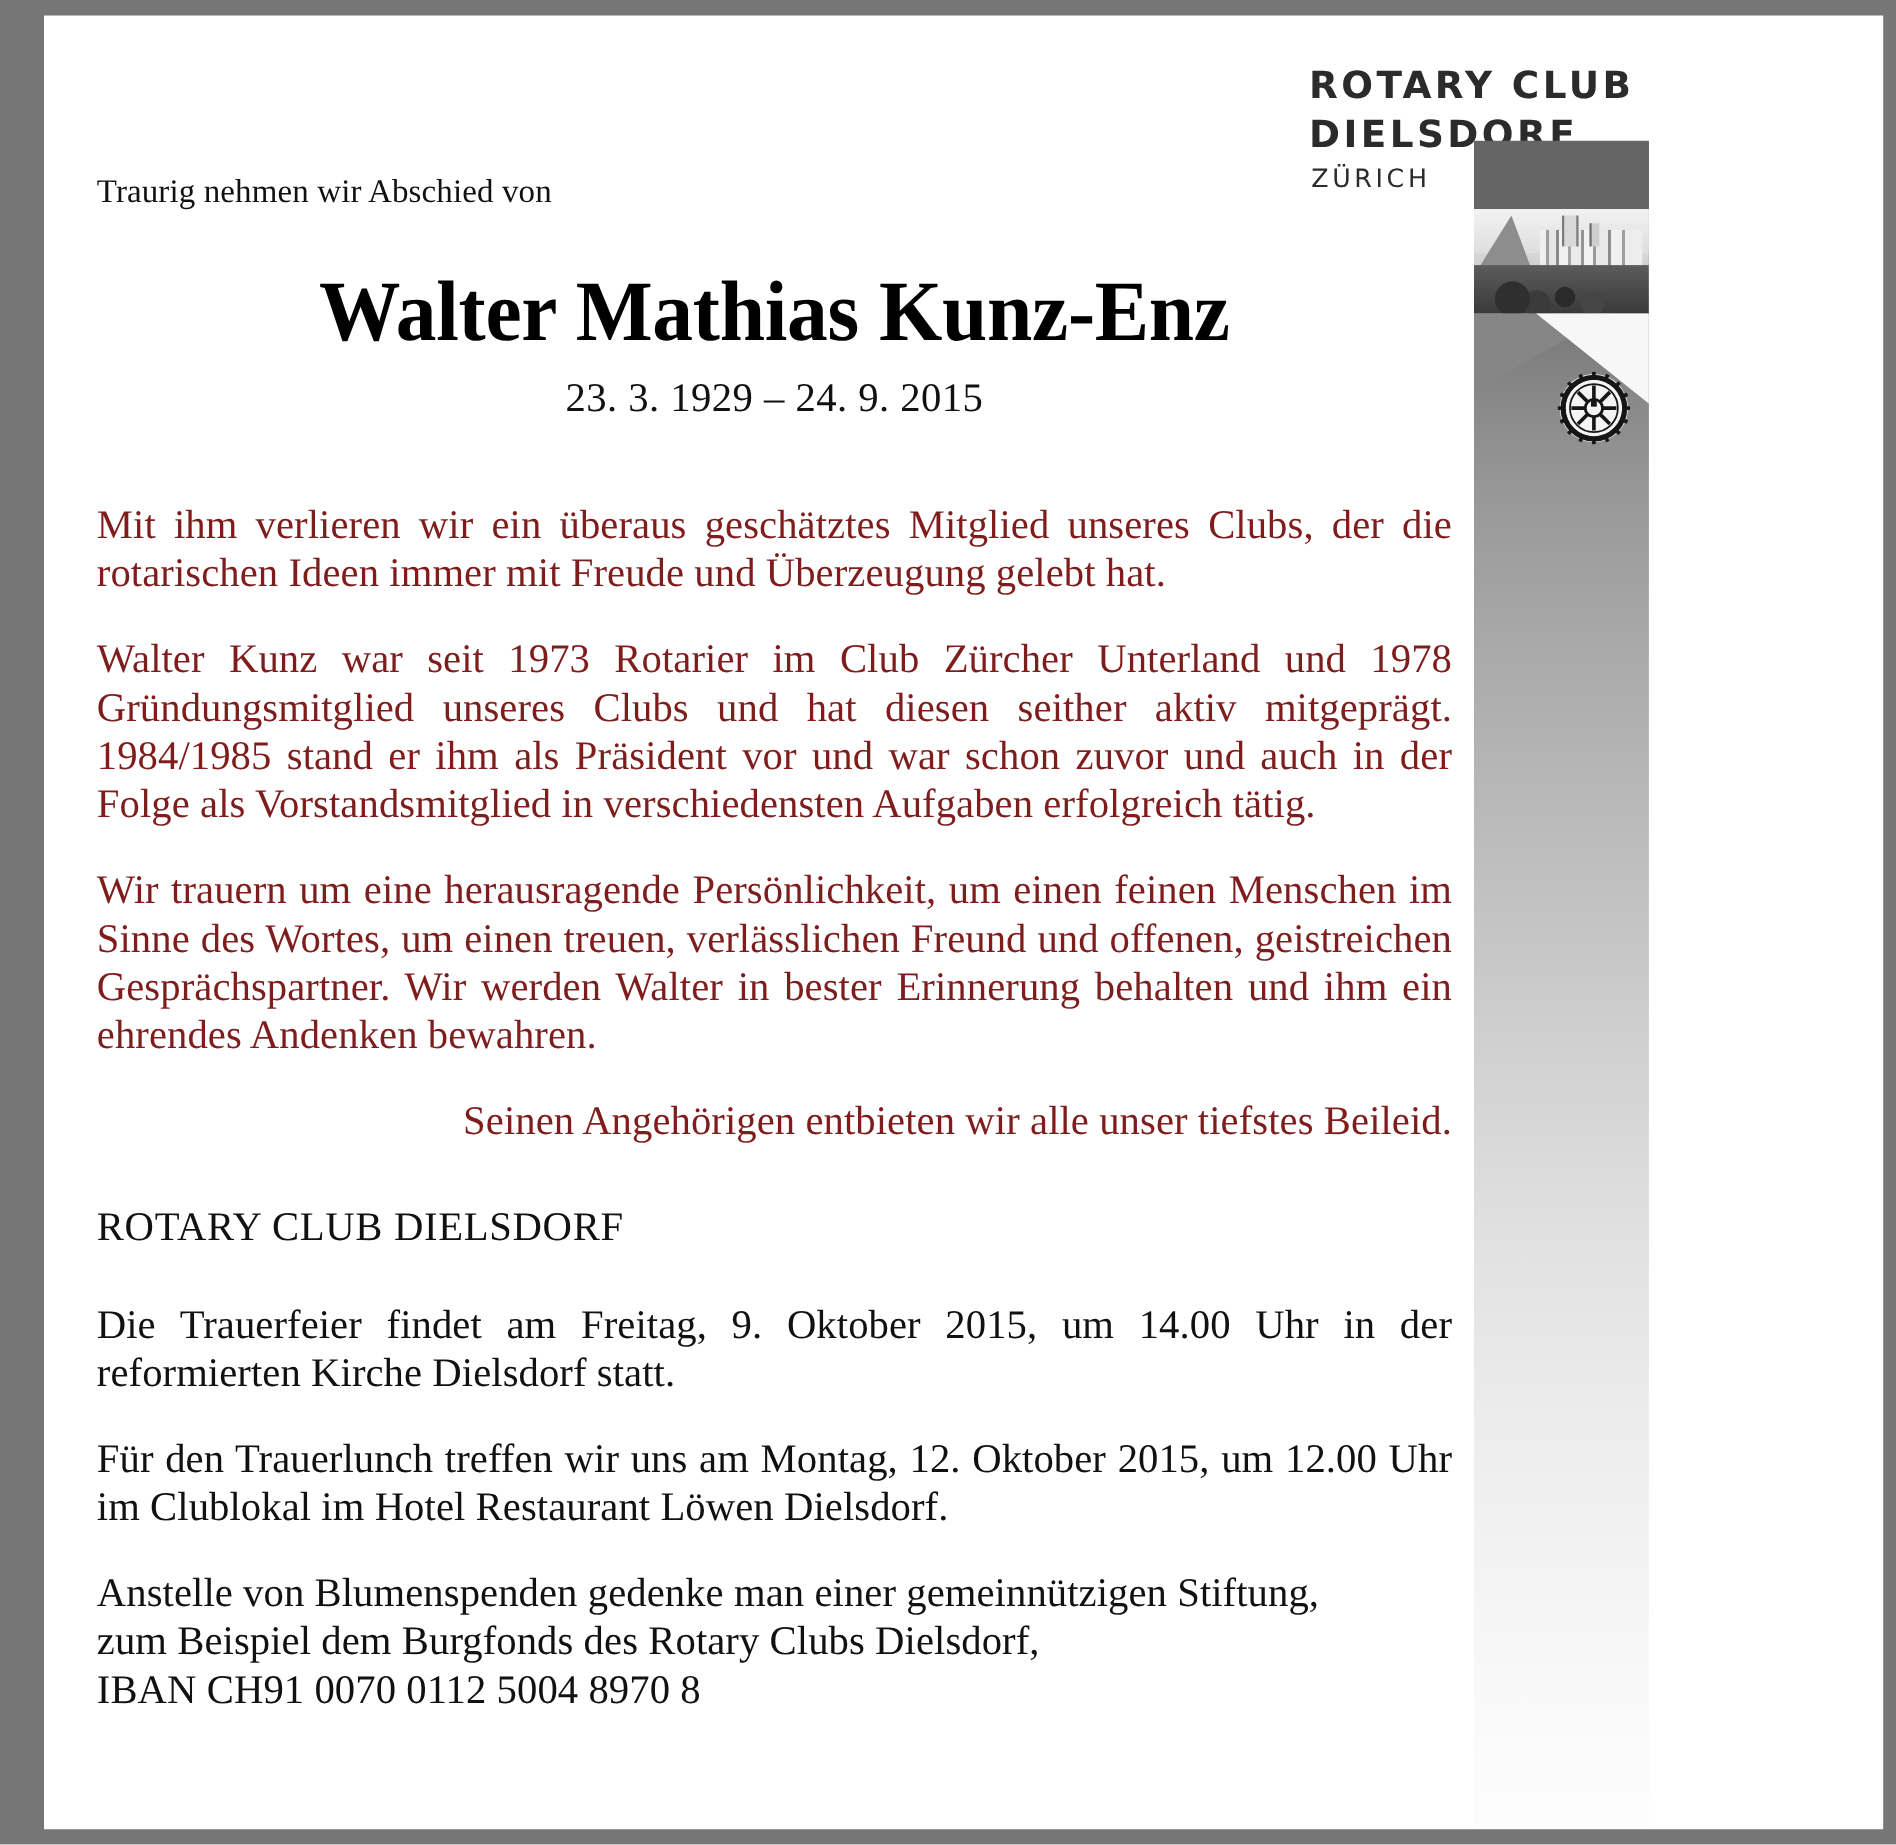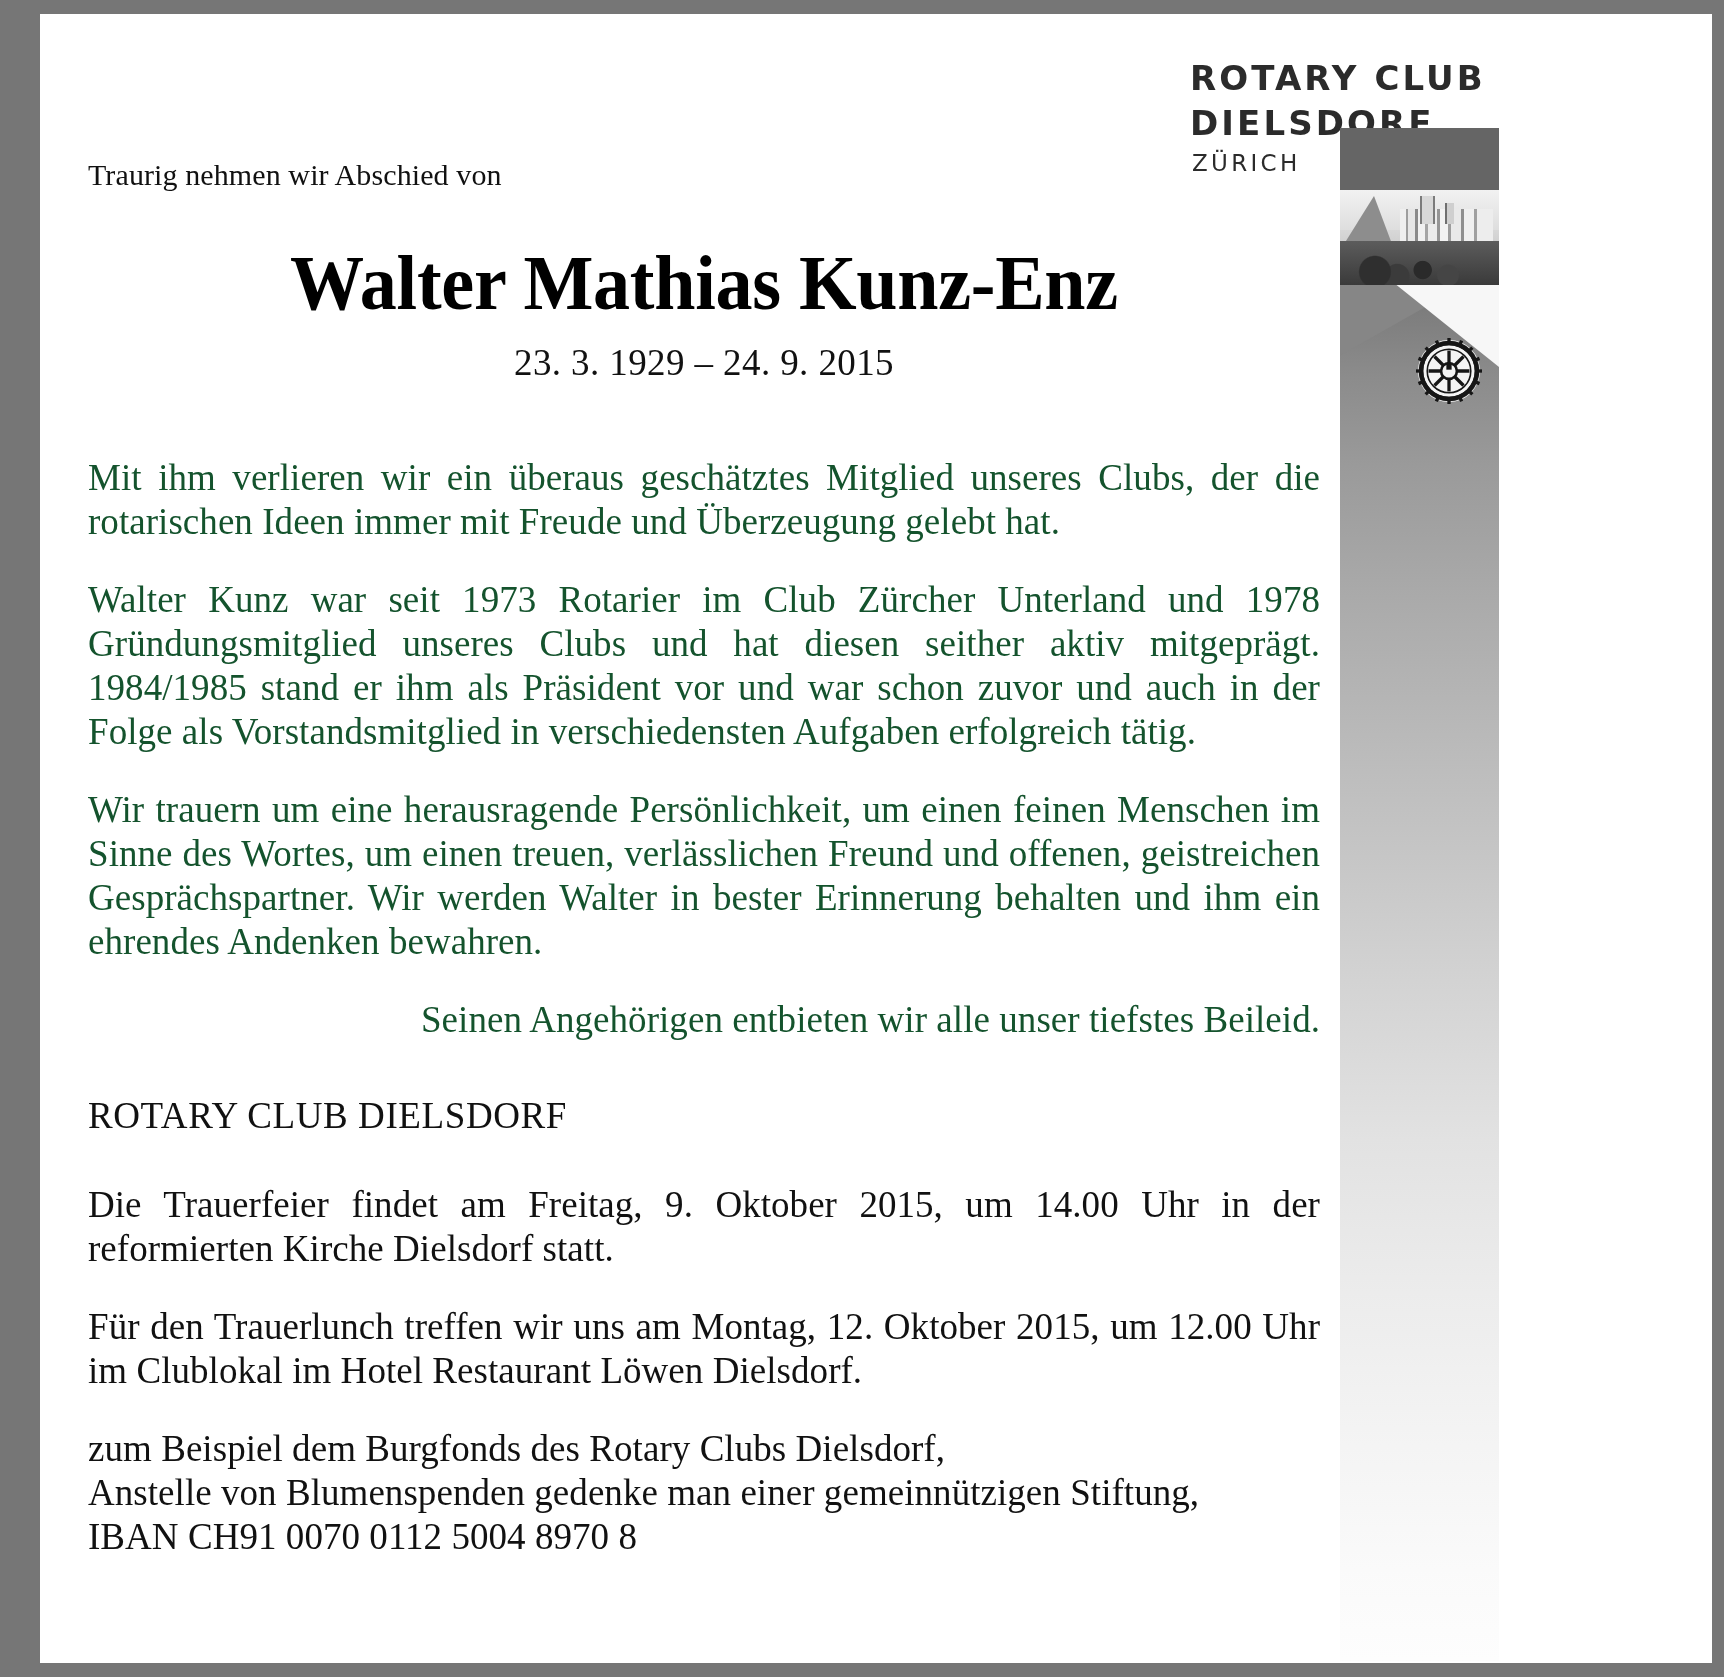--- a/index.html
+++ b/index.html
@@ -222,21 +222,21 @@
   #deceased-dates {
     text-align: center;
     font-size: 37px;
     color: #111;
     margin-top: 18px;
     letter-spacing: 0.4px;
   }
   .para {
     font-size: 37px;
     line-height: 1.19;
-    color: #14532d;
+    color: #7f1d1d;
     text-align: justify;
     margin-top: 34px;
     letter-spacing: 0.05px;
   }
   .para.first-body { margin-top: 72px; }
   .para.nojust { text-align: right; }
   #signature {
     font-size: 37px;
     color: #111;
     margin-top: 52px;
@@ -341,22 +341,22 @@
       <div class="para">Walter Kunz war seit 1973 Rotarier im Club Zürcher Unterland und 1978 Gründungsmitglied unseres Clubs und hat diesen seither aktiv mitgeprägt. 1984/1985 stand er ihm als Präsident vor und war schon zuvor und auch in der Folge als Vorstandsmitglied in verschiedensten Aufgaben erfolgreich tätig.</div>
       <div class="para">Wir trauern um eine herausragende Persönlichkeit, um einen feinen Menschen im Sinne des Wortes, um einen treuen, verlässlichen Freund und offenen, geistreichen Gesprächspartner. Wir werden Walter in bester Erinnerung behalten und ihm ein ehrendes Andenken bewahren.</div>
       <div class="para nojust">Seinen Angehörigen entbieten wir alle unser tiefstes Beileid.</div>
 
       <div id="signature">ROTARY CLUB DIELSDORF</div>
 
       <div id="details-block">
         <div class="detail-para">Die Trauerfeier findet am Freitag, 9. Oktober 2015, um 14.00 Uhr in der reformierten Kirche Dielsdorf statt.</div>
         <div class="detail-para">Für den Trauerlunch treffen wir uns am Montag, 12. Oktober 2015, um 12.00 Uhr im Clublokal im Hotel Restaurant Löwen Dielsdorf.</div>
         <div class="detail-para last">
+          <span class="ln">Anstelle von Blumenspenden gedenke man einer gemeinnützigen Stiftung,</span>
           <span class="ln">zum Beispiel dem Burgfonds des Rotary Clubs Dielsdorf,</span>
-          <span class="ln">Anstelle von Blumenspenden gedenke man einer gemeinnützigen Stiftung,</span>
           <span class="ln">IBAN CH91 0070 0112 5004 8970 8</span>
         </div>
       </div>
 
     </div>
   </div>
 
   <div id="inner-hairline"></div>
   <div id="frame-border"></div>
 </div>

